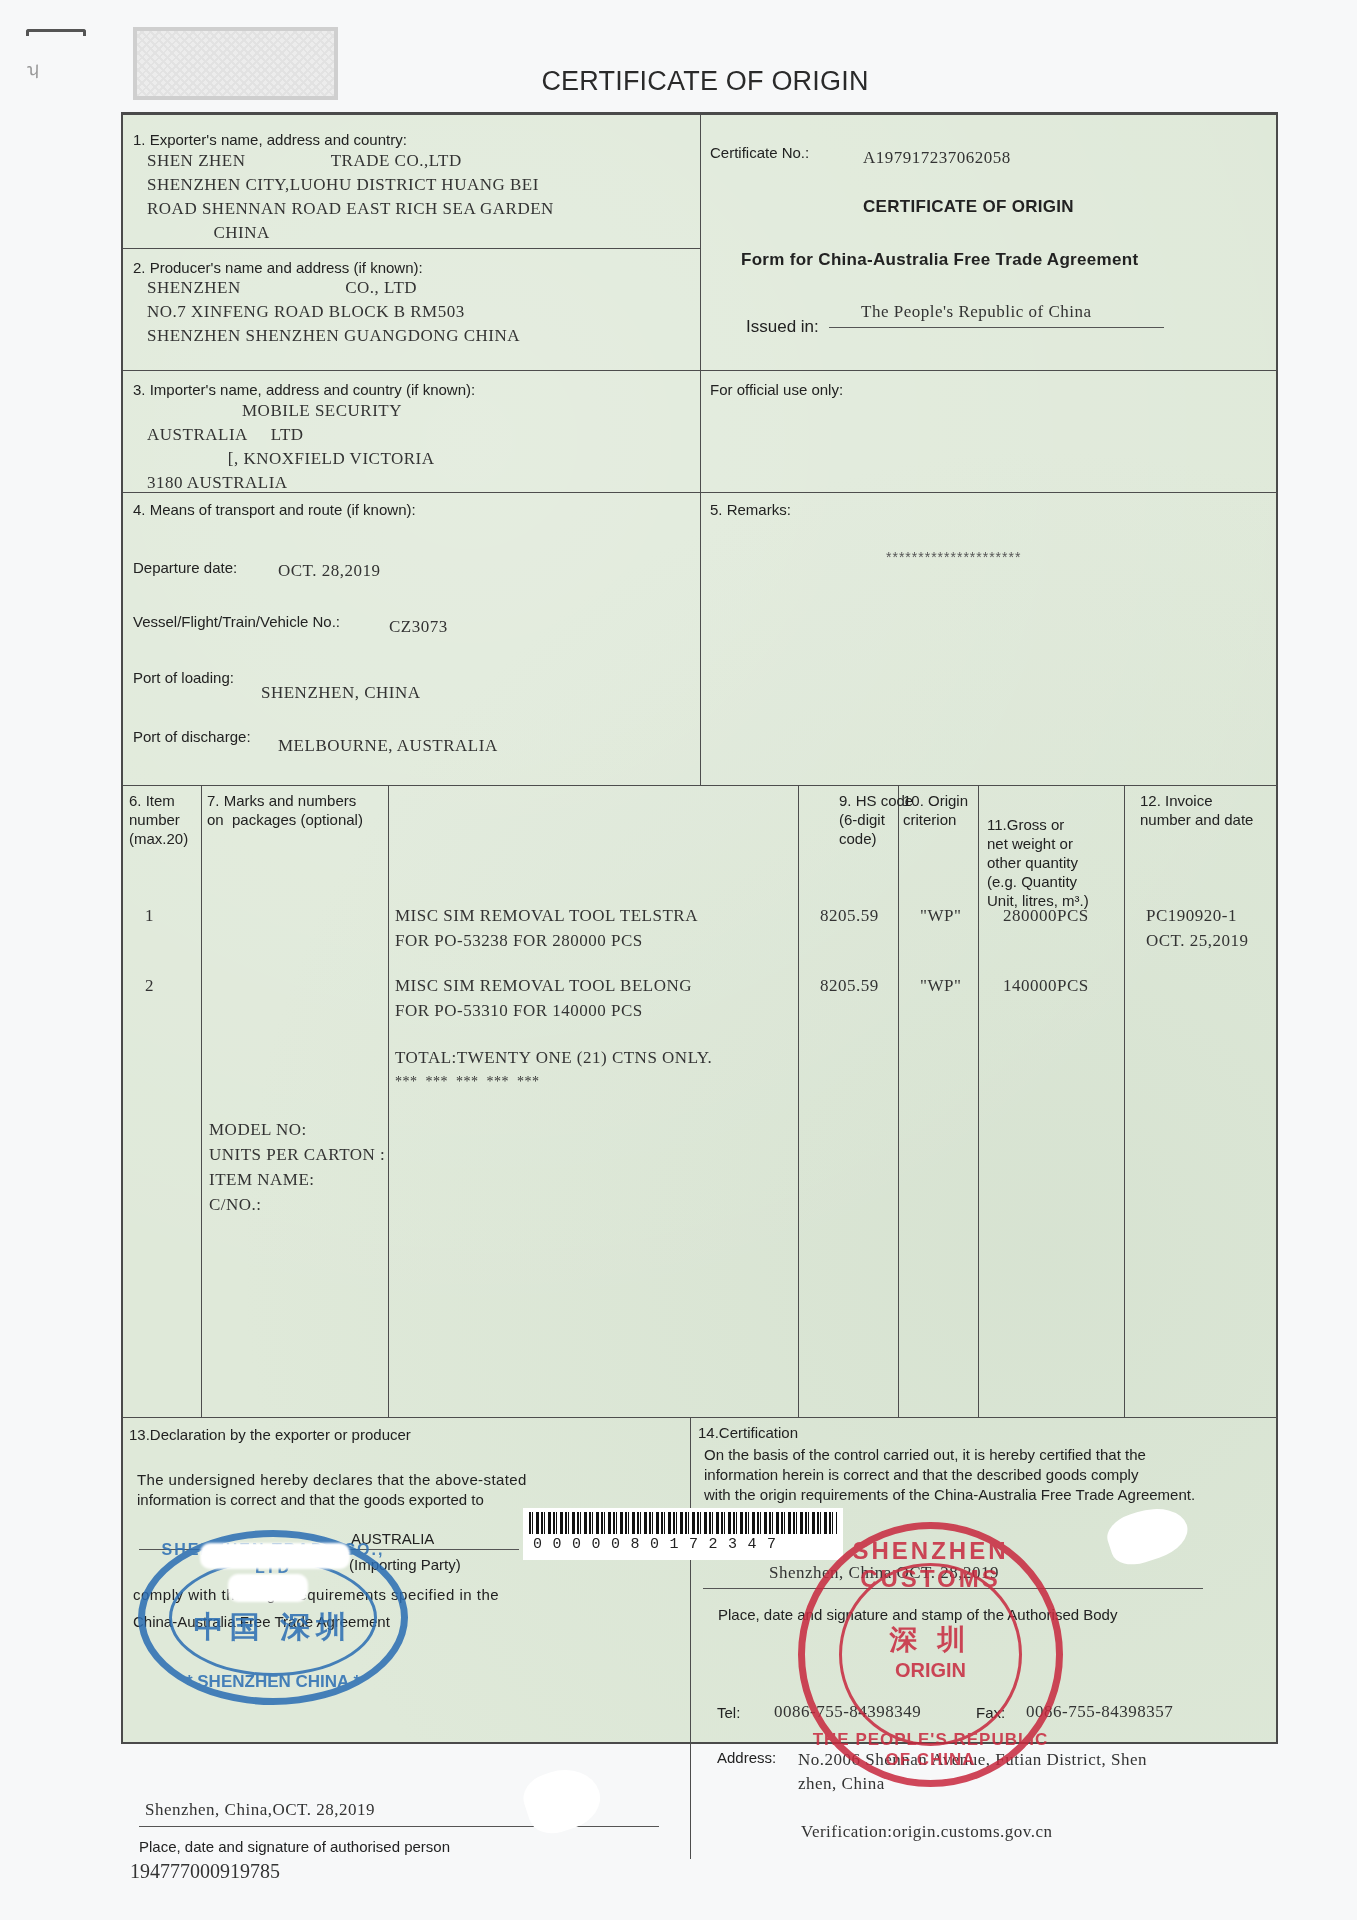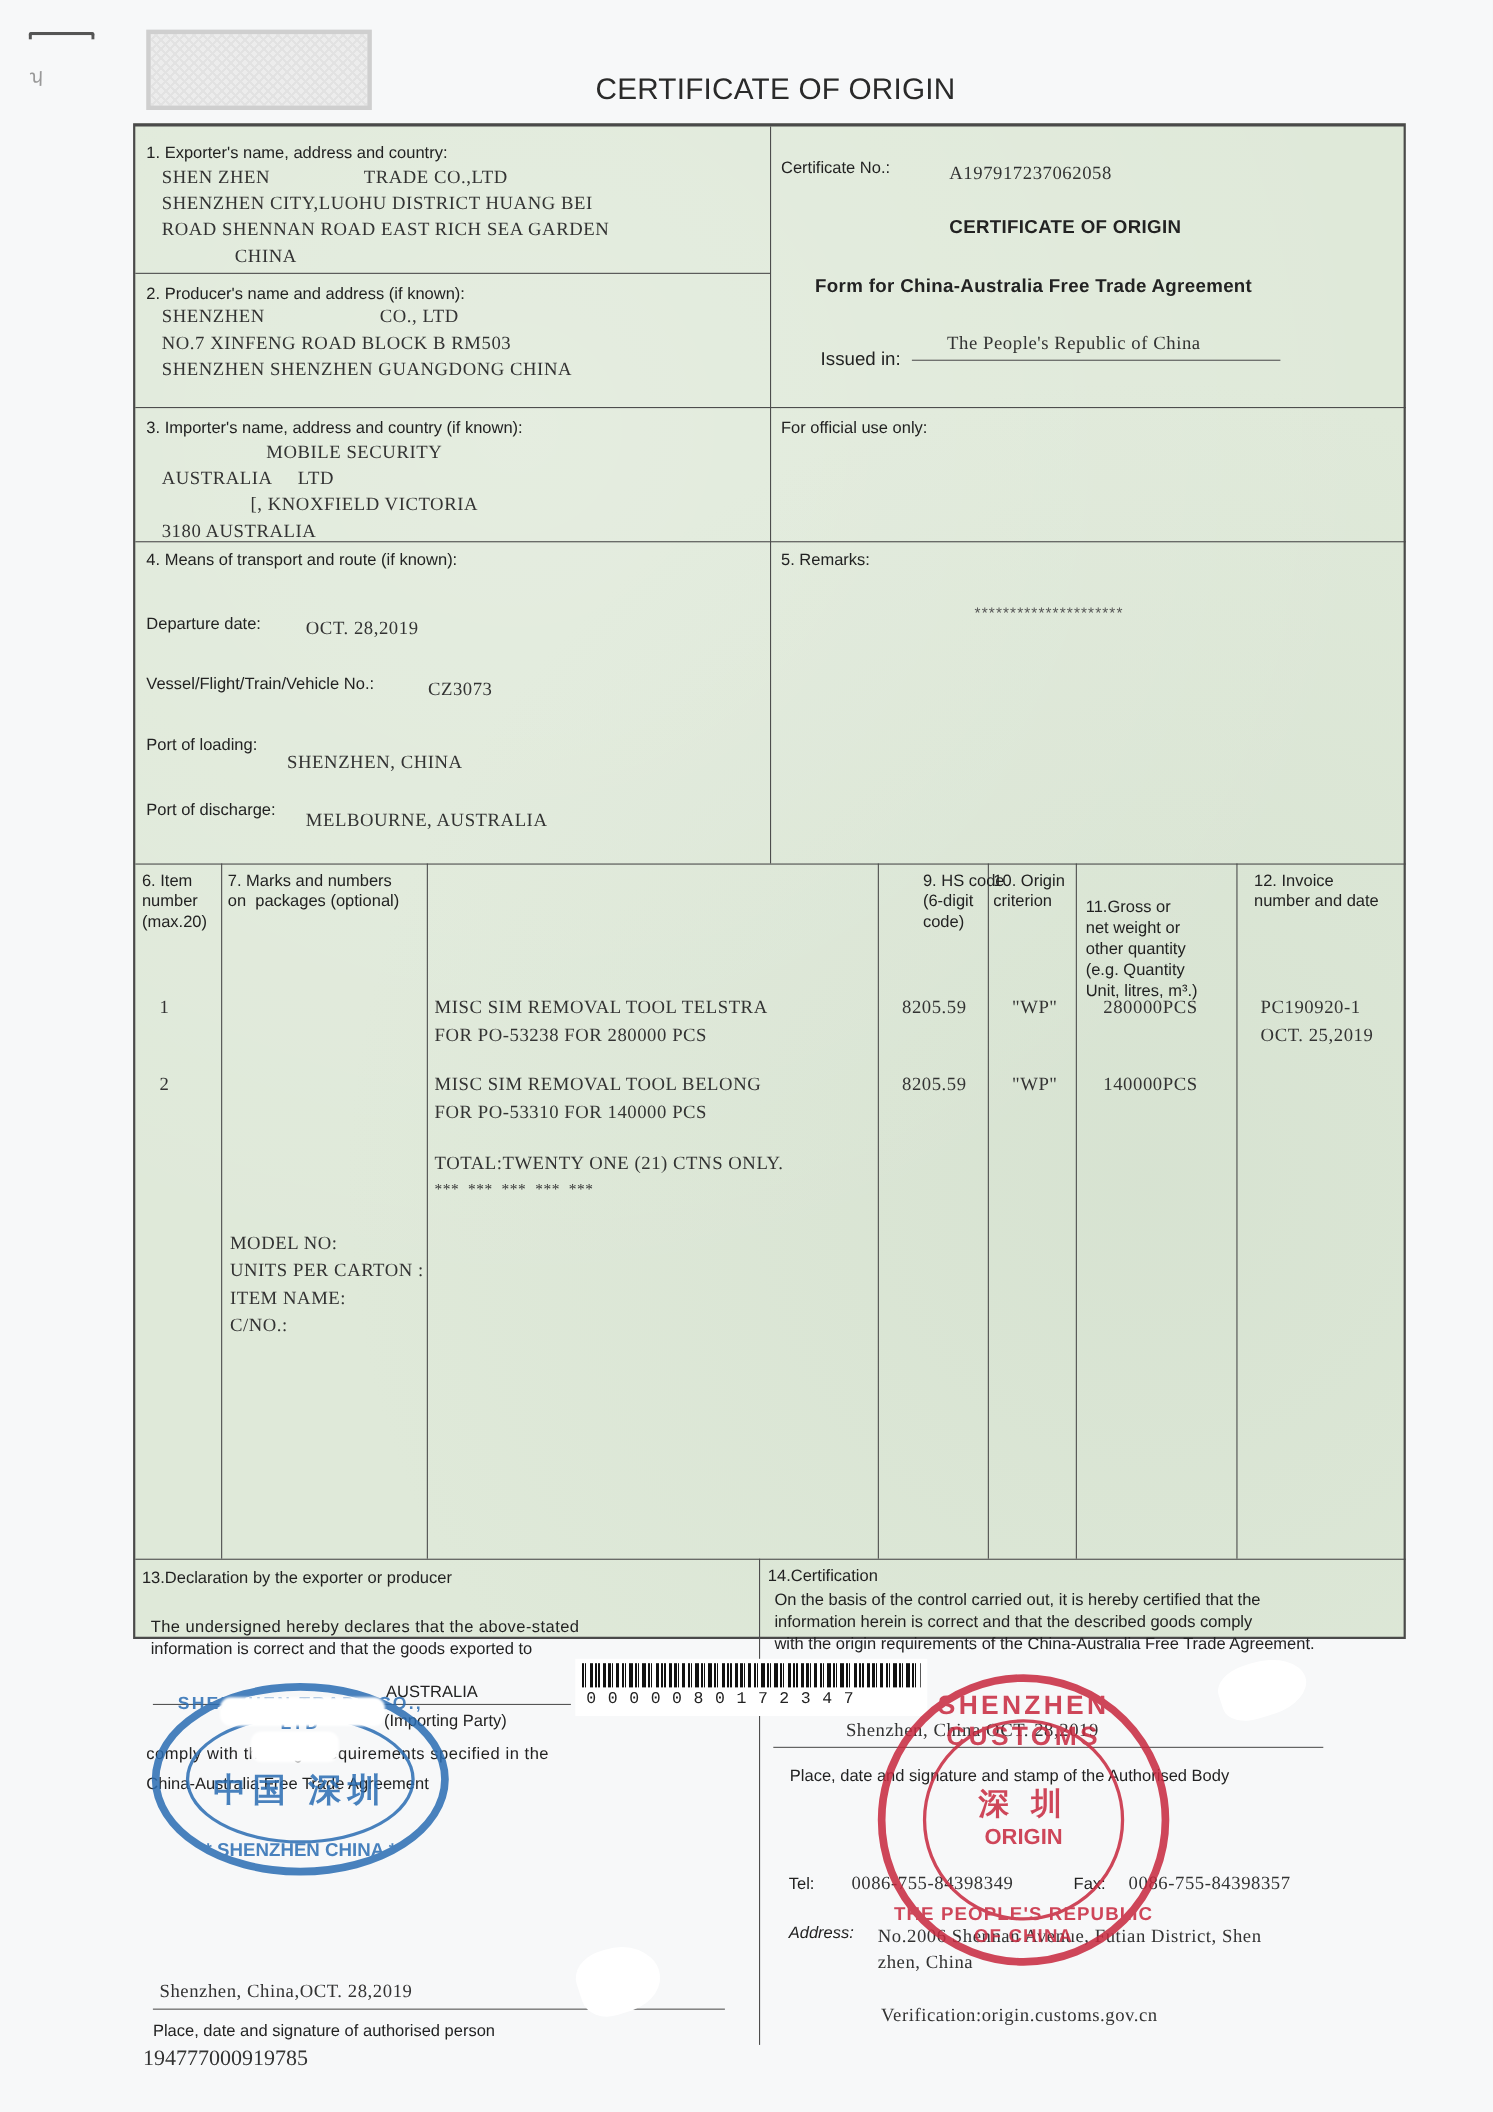--- a/index.html
+++ b/index.html
@@ -8,21 +8,21 @@
   .abs { position: absolute; }
 
   
   .staple { left: 26px; top: 29px; width: 60px; height: 7px; border: 3px solid #555; border-bottom: none; border-radius: 3px 3px 0 0; }
   .pencil { left: 28px; top: 58px; width: 22px; height: 36px; color: #999; font-size: 18px; font-style: italic; transform: rotate(-10deg); }
   .logo-box { left: 133px; top: 27px; width: 205px; height: 73px; background: #ececec; border: 4px solid #cfcfcf;
     background-image: repeating-linear-gradient(45deg, #e2e2e2 0 2px, transparent 2px 6px), repeating-linear-gradient(-45deg, #e2e2e2 0 2px, transparent 2px 6px); }
   .doc-title { left: 0; width: 1410px; top: 66px; text-align: center; font-size: 27px; color: #2a2a2a; letter-spacing: 0.2px; }
 
   
-  .form { left: 121px; top: 112px; width: 1157px; height: 1378px; background: #dfe9d9;
+  .form { left: 121px; top: 112px; width: 1157px; height: 1632px; background: #dfe9d9;
     background-image: radial-gradient(circle at 30% 20%, rgba(255,255,255,0.18), transparent 60%), radial-gradient(circle at 80% 70%, rgba(200,215,195,0.35), transparent 55%);
     border: 2px solid #4a4a4a; border-top-width: 3px; }
   .hl { position: absolute; height: 0; border-top: 1.5px solid #4d4d4d; }
   .vl { position: absolute; width: 0; border-left: 1.5px solid #4d4d4d; }
 
   .label { position: absolute; font-size: 15px; color: #222; line-height: 19px; }
   .val { position: absolute; font-family: "Liberation Serif", serif; font-size: 17px; color: #333; line-height: 25px; letter-spacing: 0.5px; white-space: pre; }
   .bold-title { position: absolute; font-weight: bold; font-size: 17px; color: #222; letter-spacing: 0.3px; }
   .underline { position: absolute; border-top: 1.5px solid #555; }
 
@@ -174,21 +174,21 @@
   <div class="label" style="left:581px; top:1330px;">On the basis of the control carried out, it is hereby certified that the</div>
   <div class="label" style="left:581px; top:1350px;">information herein is correct and that the described goods comply</div>
   <div class="label" style="left:581px; top:1370px;">with the origin requirements of the China-Australia Free Trade Agreement.</div>
   <div class="val" style="left:646px; top:1445px;">Shenzhen, China OCT. 28,2019</div>
   <div class="underline" style="left:580px; width:500px; top:1473px;"></div>
   <div class="label" style="left:595px; top:1490px;">Place, date and signature and stamp of the Authorised Body</div>
   <div class="label" style="left:594px; top:1588px;">Tel:</div>
   <div class="val" style="left:651px; top:1584px;">0086-755-84398349</div>
   <div class="label" style="left:853px; top:1588px;">Fax:</div>
   <div class="val" style="left:903px; top:1584px;">0086-755-84398357</div>
-  <div class="label" style="left:594px; top:1633px;font-style:italic;">Address:</div>
+  <div class="label" style="left:594px; top:1633px;">Address:</div>
   <div class="val" style="left:675px; top:1632px;">No.2006 Shennan Avenue, Futian District, Shen</div>
   <div class="val" style="left:675px; top:1656px;">zhen, China</div>
   <div class="val" style="left:678px; top:1704px;">Verification:origin.customs.gov.cn</div>
 </div>
 
 <div class="abs barcode">
   <div class="bars"></div>
   <div class="digits">0000080172347</div>
 </div>
 

